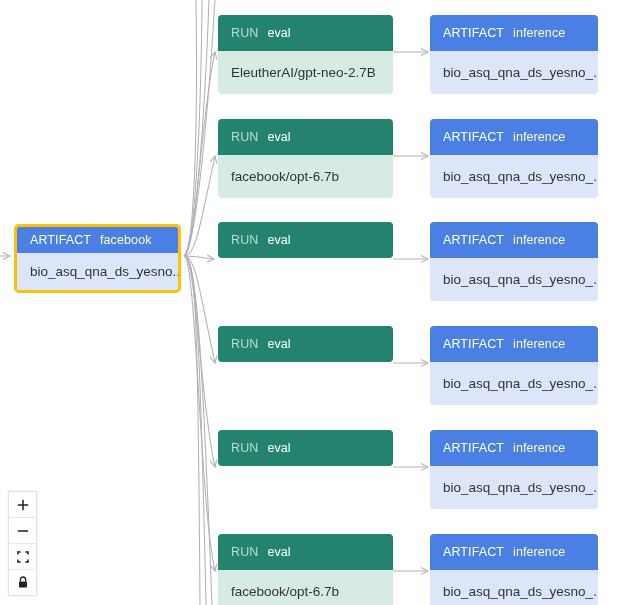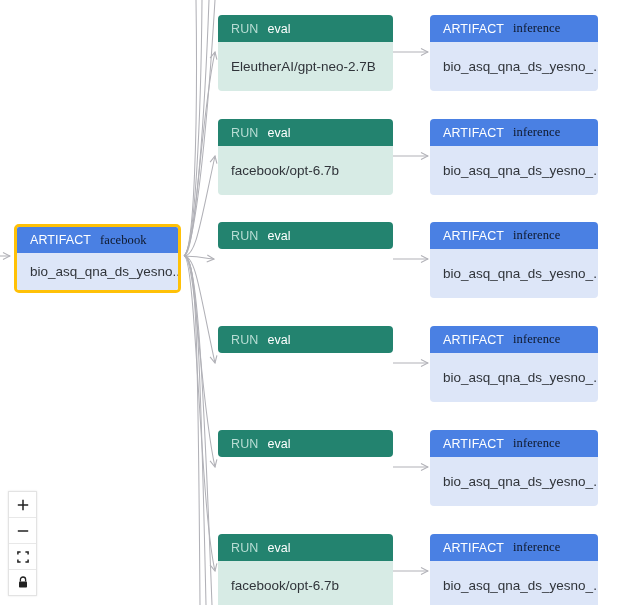--- a/index.html
+++ b/index.html
@@ -37,32 +37,32 @@
   
   .node {
     position: absolute;
     box-sizing: border-box;
     border-radius: 4px;
     overflow: hidden;
     background: #ffffff;
   }
   .node .hdr {
     box-sizing: border-box;
-    height: 27px;
+    height: 36px;
     display: flex;
     align-items: center;
     gap: 9px;
     padding: 0 13px;
     font-size: 12.5px;
     letter-spacing: 0.1px;
     white-space: nowrap;
   }
   .node .body {
     box-sizing: border-box;
-    height: 49px;
+    height: 43px;
     display: flex;
     align-items: center;
     padding: 0 13px;
     font-size: 13.5px;
     color: #30343a;
     white-space: nowrap;
     overflow: hidden;
   }
 
   
@@ -80,22 +80,21 @@
   }
 
   
   .node.artifact .hdr {
     background: #4a80e3;
   }
   .node.artifact .hdr .kind {
     color: #ffffff;
   }
   .node.artifact .hdr .name {
-    color: #0f172a;
-    font-family: Liberation Serif, serif;
+    color: #fef9c3;
   }
   .node.artifact .body {
     background: #dde6f8;
   }
 
   
   .node.selected {
     border: 3px solid #ffc107;
     border-radius: 5px;
   }

